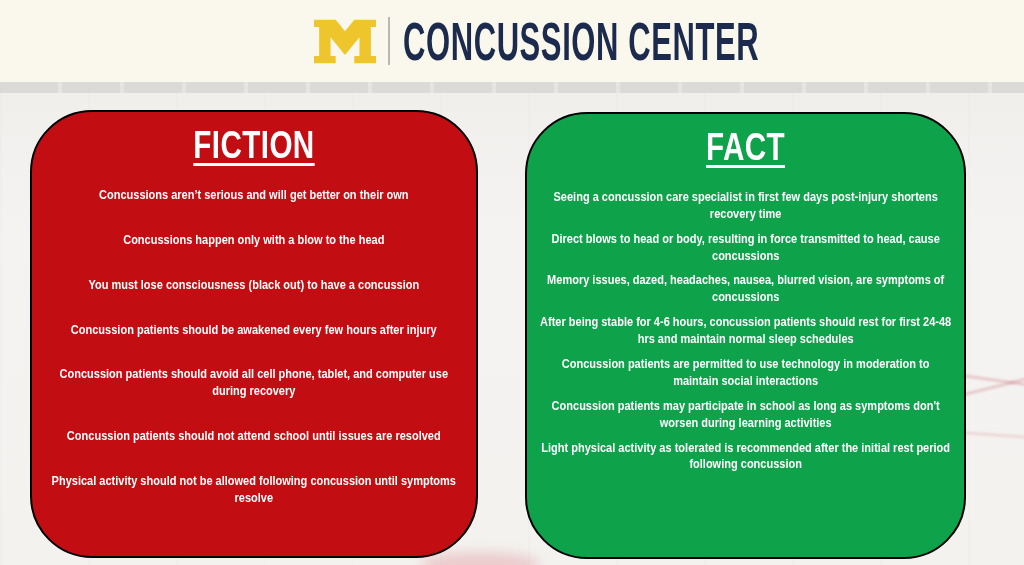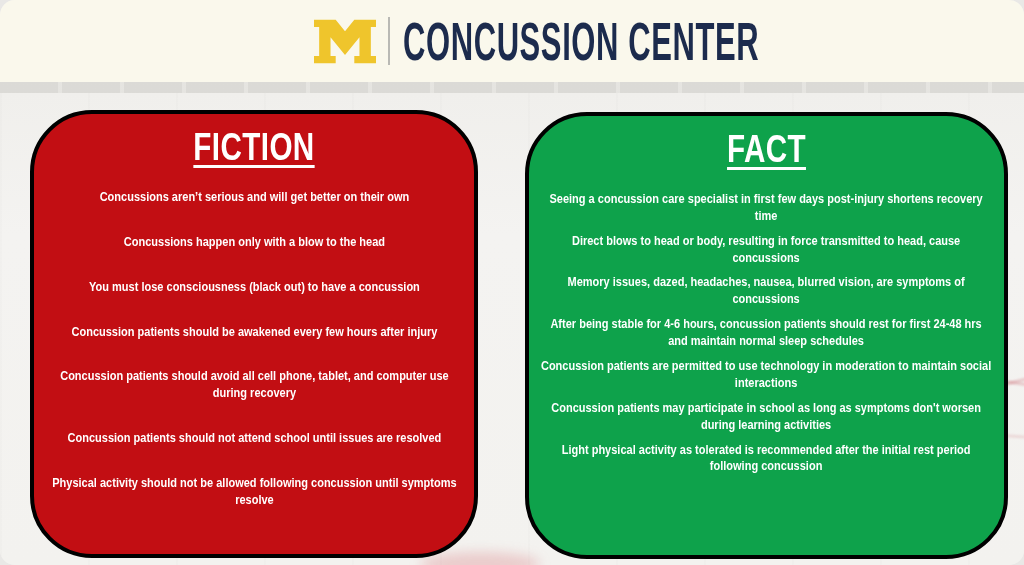--- a/index.html
+++ b/index.html
@@ -7,21 +7,20 @@
   body {
     font-family: "Liberation Sans", sans-serif;
     background: #e9e8e6;
   }
   .page {
     position: relative;
     width: 1024px;
     height: 565px;
     background: #f2f1ee;
     overflow: hidden;
-    border-radius: 15px;
   }
   
   .bg-texture {
     position: absolute;
     inset: 93px 0 0 0;
     background:
       repeating-linear-gradient(90deg, rgba(0,0,0,0.012) 0 2px, transparent 2px 88px),
       linear-gradient(180deg, #f0efec 0%, #f4f3f1 30%, #f3f2ef 100%);
   }
   .bg-rink-line {
@@ -88,35 +87,35 @@
     width: 1024px; height: 11px;
     background: repeating-linear-gradient(90deg,
       #d7d6d2 0 58px, #e3e2de 58px 62px);
     opacity: 0.85;
     z-index: 2;
   }
 
   
   .card {
     position: absolute;
-    border: 4px solid #000000;
+    border: 2px solid #000000;
     border-radius: 62px;
     color: #ffffff;
     text-align: center;
     z-index: 3;
     padding: 14px 12px 0 12px;
   }
   .card.fiction {
     left: 30px; top: 110px;
     width: 448px; height: 448px;
     background: #c20e13;
   }
   .card.fact {
     left: 525px; top: 112px;
-    width: 483px; height: 447px;
+    width: 441px; height: 447px;
     background: #0ea24b;
   }
   .card h2 {
     font-size: 38px;
     font-weight: 700;
     letter-spacing: 0.5px;
     text-decoration: underline;
     text-decoration-thickness: 3px;
     text-underline-offset: 5px;
     transform: scaleX(0.78);

